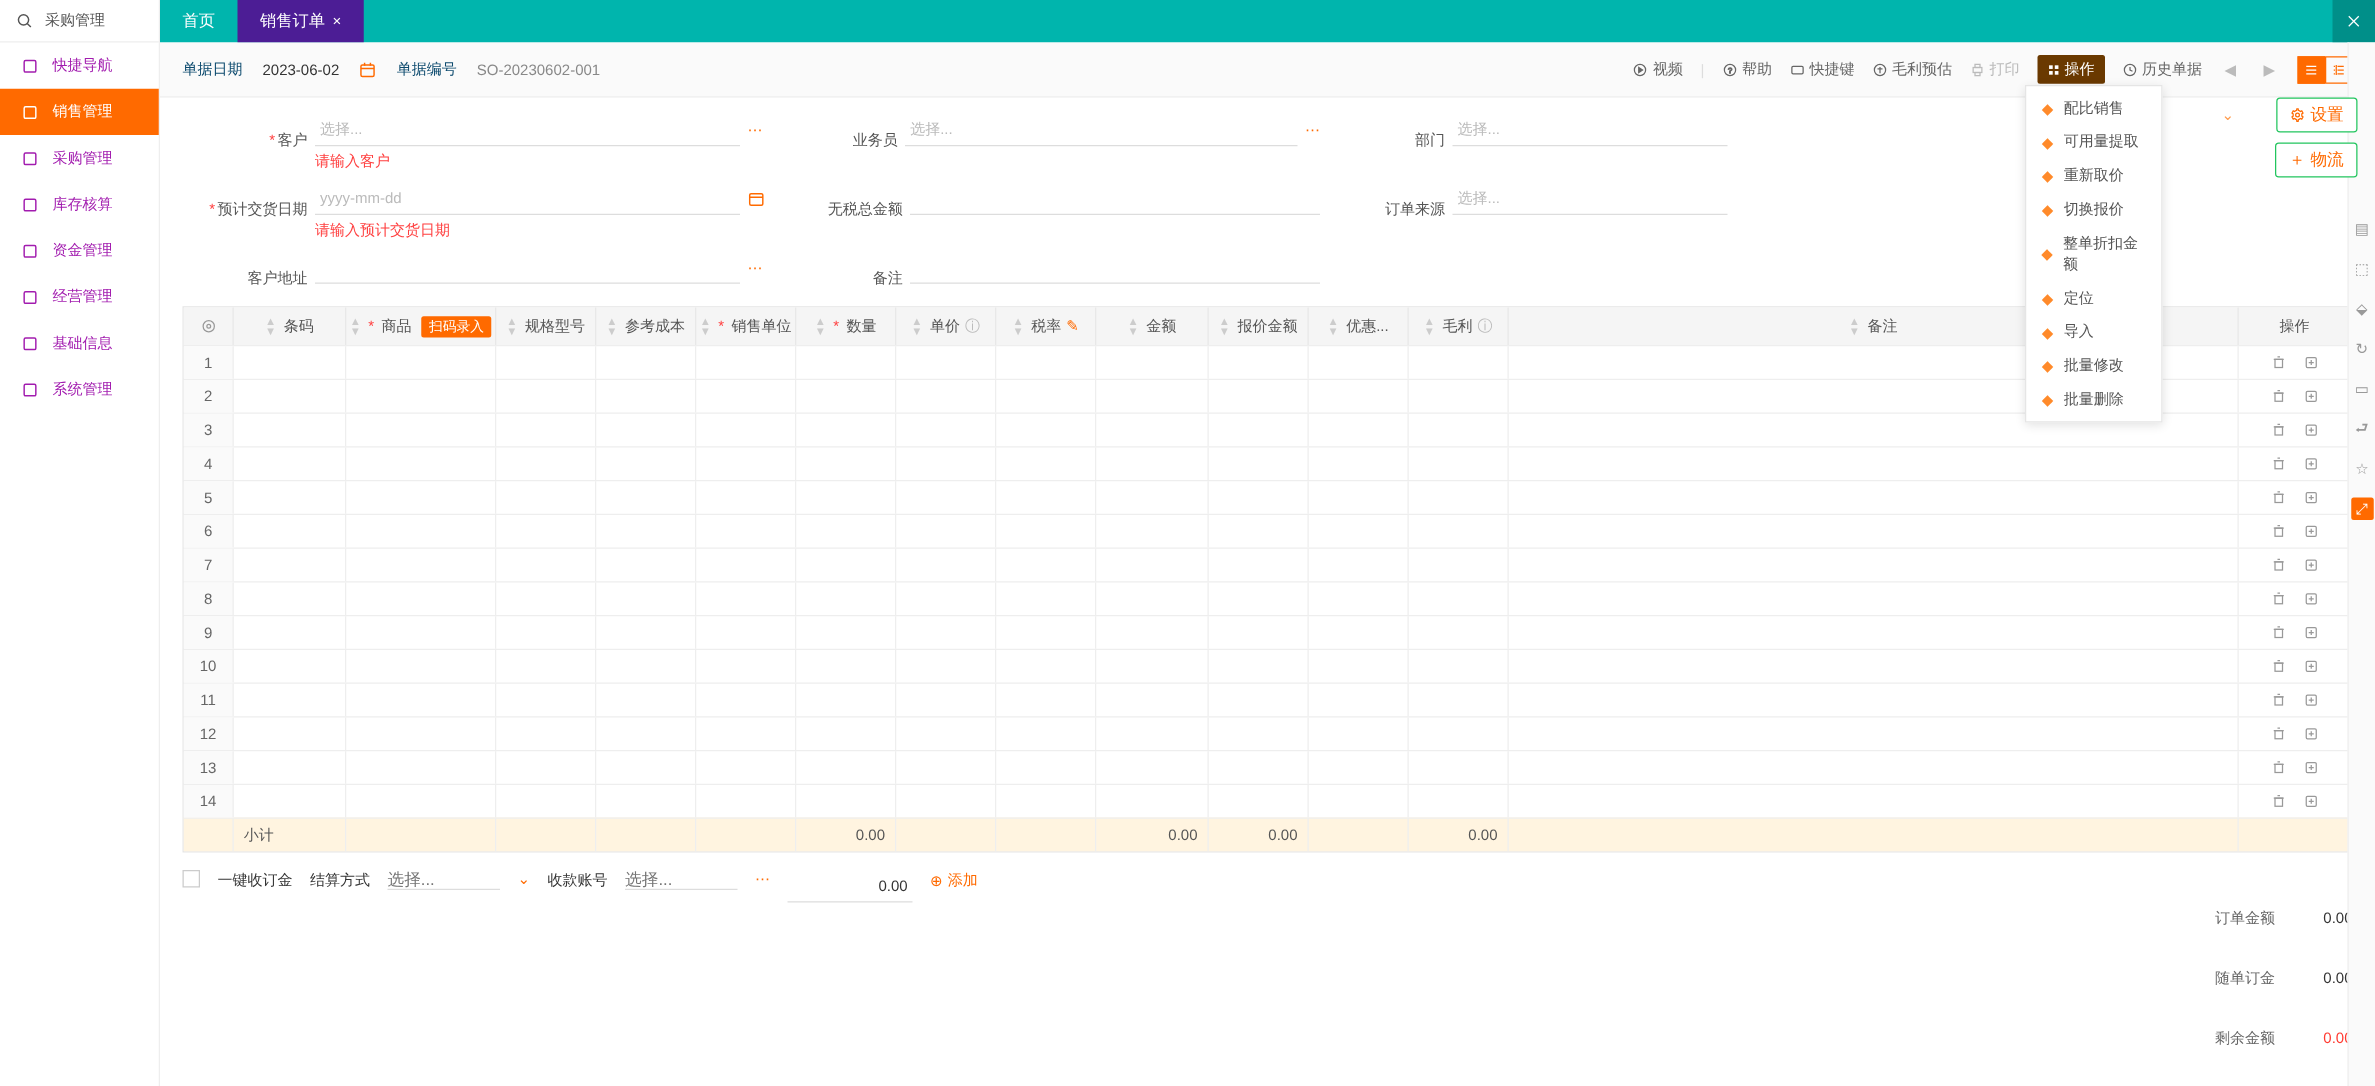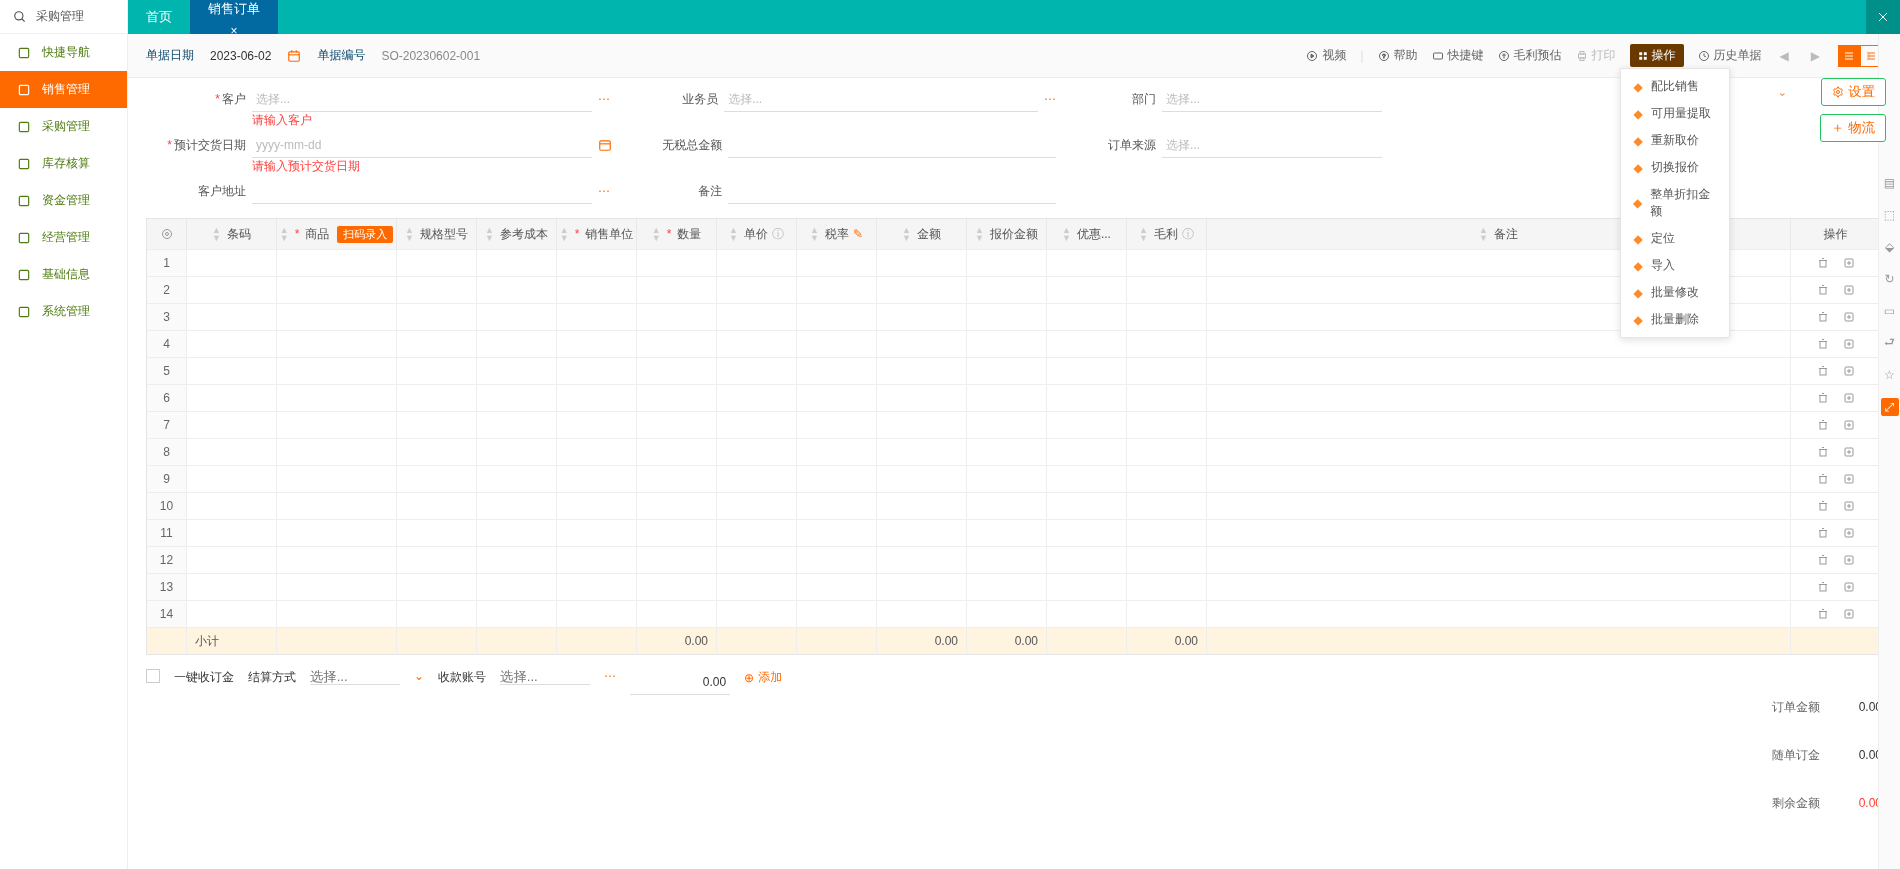--- a/index.html
+++ b/index.html
@@ -2,31 +2,31 @@
 <html><head>
 <meta charset="utf-8">
 <style>
 * { box-sizing: border-box; margin: 0; padding: 0; }
 body { font-family: "Microsoft YaHei", Arial, sans-serif; font-size: 12px; color: #333; background: #fff; overflow: hidden; }
 .app { display: flex; height: 869px; width: 1900px; position: relative; }
 
 
 .sidebar { width: 128px; background: #fff; border-right: 1px solid #eee; }
 .search-menu { display: flex; align-items: center; padding: 8px 12px; border-bottom: 1px solid #eee; gap: 8px; color: #555; }
-.nav-item { display: flex; align-items: center; gap: 10px; padding: 10px 16px; cursor: pointer; color: #4d7c0f; }
+.nav-item { display: flex; align-items: center; gap: 10px; padding: 10px 16px; cursor: pointer; color: #a21caf; }
 .nav-item.active { background: #ff6a00; color: #fff; }
 .nav-icon { width: 16px; height: 16px; display: inline-flex; align-items: center; justify-content: center; }
 
 
 .main { flex: 1; display: flex; flex-direction: column; position: relative; }
 
 
 .tabs-bar { height: 34px; background: #00b5ad; display: flex; align-items: stretch; }
 .tab { display: flex; align-items: center; padding: 0 18px; color: #fff; cursor: pointer; font-size: 13px; gap: 6px; }
-.tab.active { background: #0369a1; flex-direction: column; }
+.tab.active { background: #4c1d95; }
 .tab .close-x { font-size: 12px; }
 .tabs-spacer { flex: 1; }
 .tab-close-btn { width: 34px; display: flex; align-items: center; justify-content: center; background: #008f89; color: #fff; cursor: pointer; }
 
 
 .toolbar { display: flex; align-items: center; padding: 10px 18px; gap: 16px; border-bottom: 1px solid #eee; background: #fafafa; }
 .toolbar .tf-label { color: #0c4a6e; }
 .date-val { color: #333; text-align: center; }
 .cal-icon { color: #ff6a00; }
 .toolbar-right { margin-left: auto; display: flex; align-items: center; gap: 14px; color: #666; }
@@ -38,21 +38,21 @@
 .seg { display:inline-flex; }
 .seg-btn { width:22px;height:22px;border:1px solid #ff6a00;display:inline-flex;align-items:center;justify-content:center;cursor:pointer;}
 .seg-btn.active{ background:#ff6a00;color:#fff;}
 .seg-btn:not(.active){ color:#ff6a00; }
 
 
 .form-area { padding: 8px 18px 4px; }
 .form-row { display:flex; align-items:flex-start; margin-bottom:4px; }
 .form-cell { display:flex; flex-direction:column; }
 .form-line { display:flex; align-items:center; gap:6px; }
-.fl { width:100px; text-align:right; color:#555; }
+.fl { width:100px; text-align:right; color:#555;margin-top:18px; }
 .req { color:#ff4040; margin-right:2px; }
 .finput { height:26px; border:none; border-bottom:1px solid #ddd; background:transparent; font-size:12px; padding:0 4px; color:#333; }
 .finput::placeholder { color:#bbb; }
 .w-lg { width:340px; }
 .w-md { width:340px; }
 .err { color:#ff4040; font-size:12px; margin-left:106px; line-height:16px; }
 .suffix-ico { color:#ff6a00; cursor:pointer; }
 .col1 { width:480px; }
 .col2 { width:430px; }
 .col3 { width:370px; }

